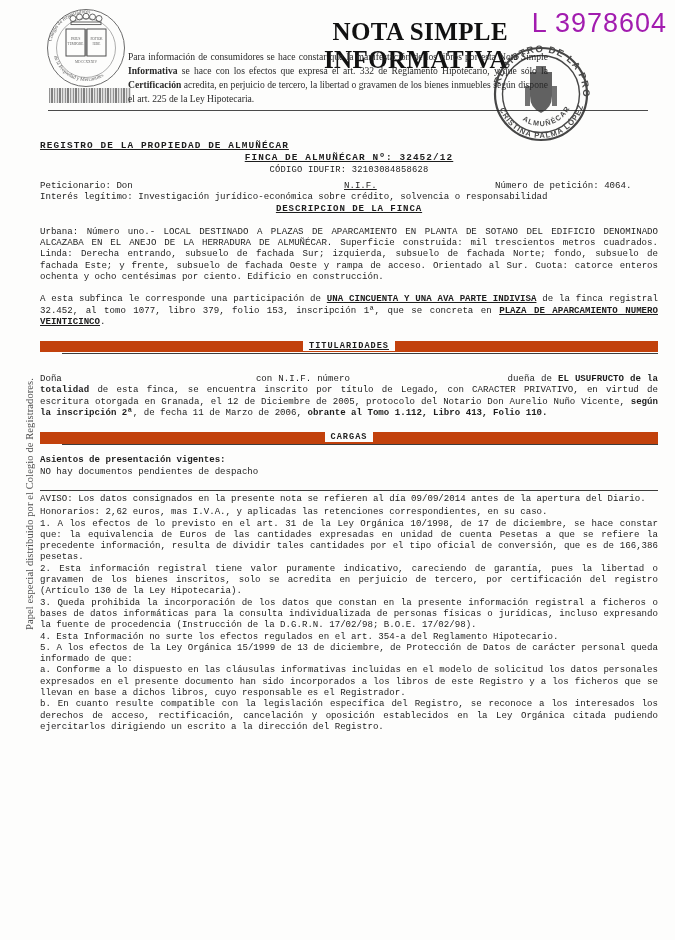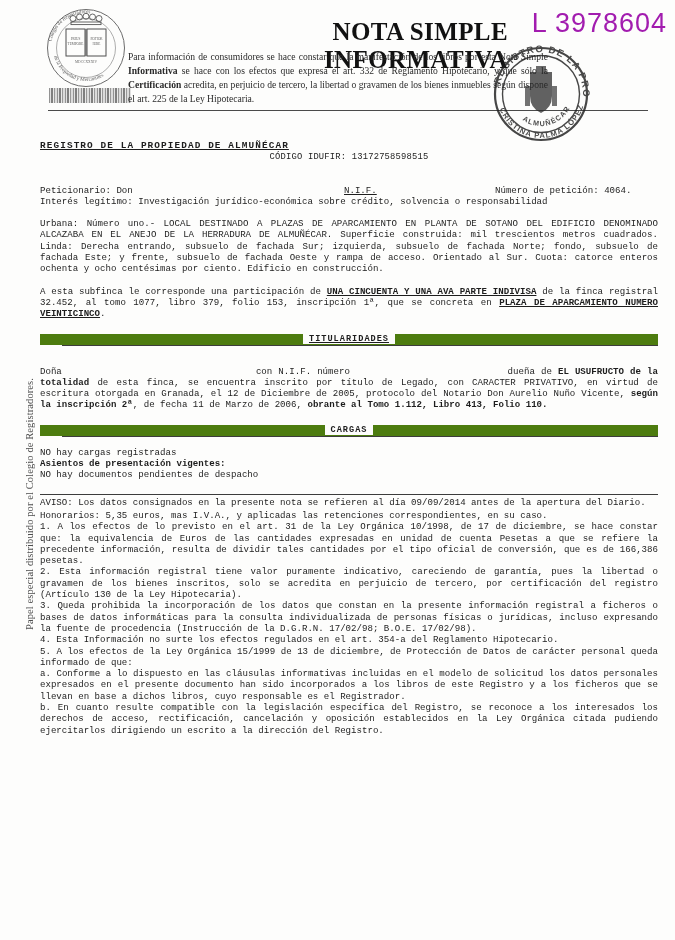--- a/index.html
+++ b/index.html
@@ -155,21 +155,21 @@
   .idufir {
     text-align: center;
     font-size: 8.8px;
     margin-top: 1px;
     letter-spacing: .2px;
   }
 
   .pet-row {
     position: relative;
     height: 11.3px;
-    margin-top: 21px;
+    margin-top: 4px;
   }
   .pet-name { position: absolute; left: 0; top: 0; }
   .pet-nif { position: absolute; left: 304px; top: 0; text-decoration: underline; }
   .pet-num { position: absolute; left: 455px; top: 0; }
 
   .interes { margin-top: 0px; }
 
   .sec-head {
     text-align: center;
     font-weight: bold;
@@ -196,21 +196,21 @@
     left: 22px; right: 0; top: 11.5px;
     border-top: 1.1px solid #3c3c3c;
   }
   .ruled-head .label {
     position: absolute;
     left: 0; right: 0; top: 0;
     text-align: center;
     font-weight: bold;
     font-size: 8.6px;
     letter-spacing: 1px;
-    background: #4d7c0f;
+    background: #c2410c;
     padding: 0 4px;
     display: inline-block;
     width: 100%;
     box-sizing: border-box;
   }
   .ruled-head .label i {
     font-style: normal;
     background: #fdfdfc;
     padding: 0 6px;
   }
@@ -324,30 +324,34 @@
         </g>
       </svg>
     </div>
   </div>
 
   <div class="body-block">
 
     <div class="reg-title">
       <span>REGISTRO DE LA PROPIEDAD DE ALMUÑÉCAR</span>
     </div>
-    <div class="idufir">CÓDIGO IDUFIR: 13172758598515</div>
+    <div class="finca-title">
+      <span>FINCA DE ALMUÑÉCAR Nº:   32452/12</span>
+    </div>
+    <div class="idufir">CÓDIGO IDUFIR: 32103084858628</div>
 
     <div class="pet-row">
       <span class="pet-name">Peticionario: Don</span>
       <span class="pet-nif">N.I.F.</span>
       <span class="pet-num">Número de petición: 4064.</span>
     </div>
 
     <div class="interes">Interés legítimo: Investigación jurídico-económica sobre crédito, solvencia o responsabilidad</div>
 
+    <div class="sec-head">DESCRIPCION DE LA FINCA</div>
 
     <div class="para">Urbana: Número uno.- LOCAL DESTINADO A PLAZAS DE APARCAMIENTO EN PLANTA DE SOTANO DEL EDIFICIO DENOMINADO ALCAZABA EN EL ANEJO DE LA HERRADURA DE ALMUÑÉCAR. Superficie construida: mil trescientos metros cuadrados. Linda: Derecha entrando, subsuelo de fachada Sur; izquierda, subsuelo de fachada Norte; fondo, subsuelo de fachada Este; y frente, subsuelo de fachada Oeste y rampa de acceso. Orientado al Sur. Cuota: catorce enteros ochenta y ocho centésimas por ciento. Edificio en construcción.</div>
 
     <div class="para">
       <span>A esta subfinca le corresponde una participación de </span><span class="b u">UNA CINCUENTA Y UNA AVA PARTE INDIVISA</span><span> de la finca registral 32.452, al tomo 1077, libro 379, folio 153, inscripción 1ª, que se concreta en </span><span class="b u">PLAZA DE APARCAMIENTO NUMERO VEINTICINCO</span><span>.</span>
     </div>
 
     <div class="ruled-head">
       <div class="rule"></div>
       <div class="label"><i class="u">TITULARIDADES</i></div>
@@ -361,29 +365,28 @@
       <span>dueña de </span><span class="b">EL USUFRUCTO</span><span class="b"> de la</span>
       <span class="b">totalidad</span><span> de esta finca, se encuentra inscrito por título de Legado, con CARACTER PRIVATIVO, en virtud de escritura otorgada en Granada, el 12 de Diciembre de 2005, protocolo del Notario Don Aurelio Nuño Vicente, </span><span class="b">según la inscripción 2ª</span><span>, de fecha 11 de Marzo de 2006, </span><span class="b">obrante al Tomo 1.112, Libro 413, Folio 110.</span>
     </div>
 
     <div class="ruled-head">
       <div class="rule"></div>
       <div class="label"><i>CARGAS</i></div>
     </div>
 
     <div class="block-lines" style="margin-top:9px">
-      <div>NO hay cargas registradas</div>
       <div class="b">Asientos de presentación vigentes:</div>
       <div>NO hay documentos pendientes de despacho</div>
     </div>
 
     <div class="plain-rule"></div>
 
     <div class="notice">AVISO: Los datos consignados en la presente nota se refieren al día 09/09/2014 antes de la apertura del Diario.</div>
-    <div class="notice">Honorarios: 5,35 euros, mas I.V.A., y aplicadas las retenciones correspondientes, en su caso.</div>
+    <div class="notice">Honorarios: 2,62 euros, mas I.V.A., y aplicadas las retenciones correspondientes, en su caso.</div>
 
     <div class="numbered">1.     A los efectos de lo previsto en el art. 31 de la Ley Orgánica 10/1998, de 17 de diciembre, se hace constar que: la equivalencia de Euros de las cantidades expresadas en unidad de cuenta Pesetas a que se refiere la precedente información, resulta de dividir tales cantidades por el tipo oficial de conversión, que es de 166,386 pesetas.</div>
     <div class="numbered">2.     Esta información registral tiene valor puramente indicativo, careciendo de garantía, pues la libertad o gravamen de los bienes inscritos, solo se acredita en perjuicio de tercero, por certificación del registro (Artículo 130 de la Ley Hipotecaria).</div>
     <div class="numbered">3.     Queda prohibida la incorporación de los datos que constan en la presente información registral a ficheros o bases de datos informáticas para la consulta individualizada de personas físicas o jurídicas, incluso expresando la fuente de procedencia (Instrucción de la D.G.R.N. 17/02/98; B.O.E. 17/02/98).</div>
     <div class="numbered">4.     Esta Información no surte los efectos regulados en el art. 354-a del Reglamento Hipotecario.</div>
     <div class="numbered">5.     A los efectos de la Ley Orgánica 15/1999 de 13 de diciembre, de Protección de Datos de carácter personal queda informado de que:</div>
     <div class="numbered">a.     Conforme a lo dispuesto en las cláusulas informativas incluidas en el modelo de solicitud los datos personales expresados en el presente documento han sido incorporados a los libros de este Registro y a los ficheros que se llevan en base a dichos libros, cuyo responsable es el Registrador.</div>
     <div class="numbered">b. En cuanto resulte compatible con la legislación específica del Registro, se reconoce a los interesados los derechos de acceso, rectificación, cancelación y oposición establecidos en la Ley Orgánica citada pudiendo ejercitarlos dirigiendo un escrito a la dirección del Registro.</div>
   </div>
 

